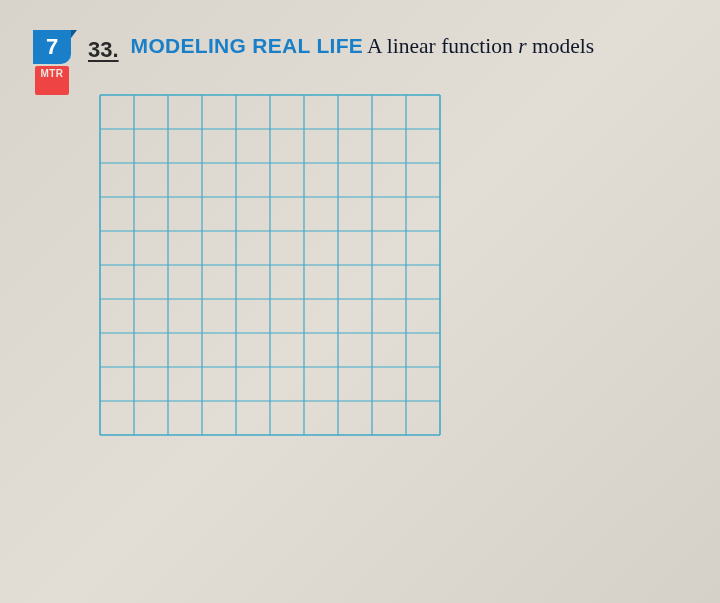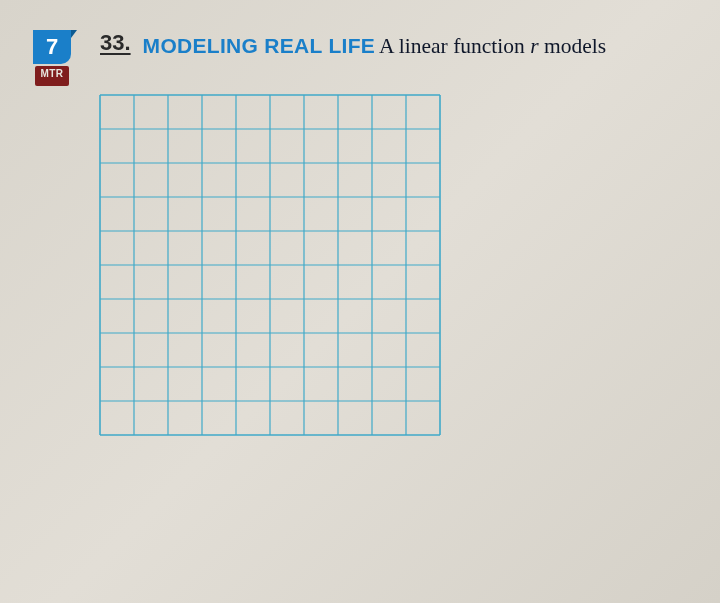--- a/index.html
+++ b/index.html
@@ -42,34 +42,34 @@
   .badge::after {
     content: '';
     position: absolute;
     right: -6px;
     top: 0;
     width: 0; height: 0;
     border-top: 8px solid #0d5a91;
     border-right: 6px solid transparent;
   }
   .mtr {
-    background: #7f1d1d;
+    background: #ef4444;
     color: #e8e6df;
     font-family: Arial, sans-serif;
     font-weight: 700;
     font-size: 10px;
     letter-spacing: 0.5px;
-    padding: 2px 5px 7px 5px;
+    padding: 2px 5px 16px 5px;
     border-radius: 2px;
     margin-top: 2px;
   }
   .content {
     flex: 1;
   }
-  .line1 { display: flex; align-items: flex-start; gap: 12px; margin-left: 12px; }
+  .line1 { display: flex; align-items: flex-end; gap: 12px; }
   .qnum {
     font-weight: 700;
     font-size: 22px;
     color: #2a2a2a;
     text-decoration: underline;
     text-decoration-thickness: 2px;
     text-underline-offset: 3px;
     font-family: Arial, sans-serif;
   }
   .heading {

